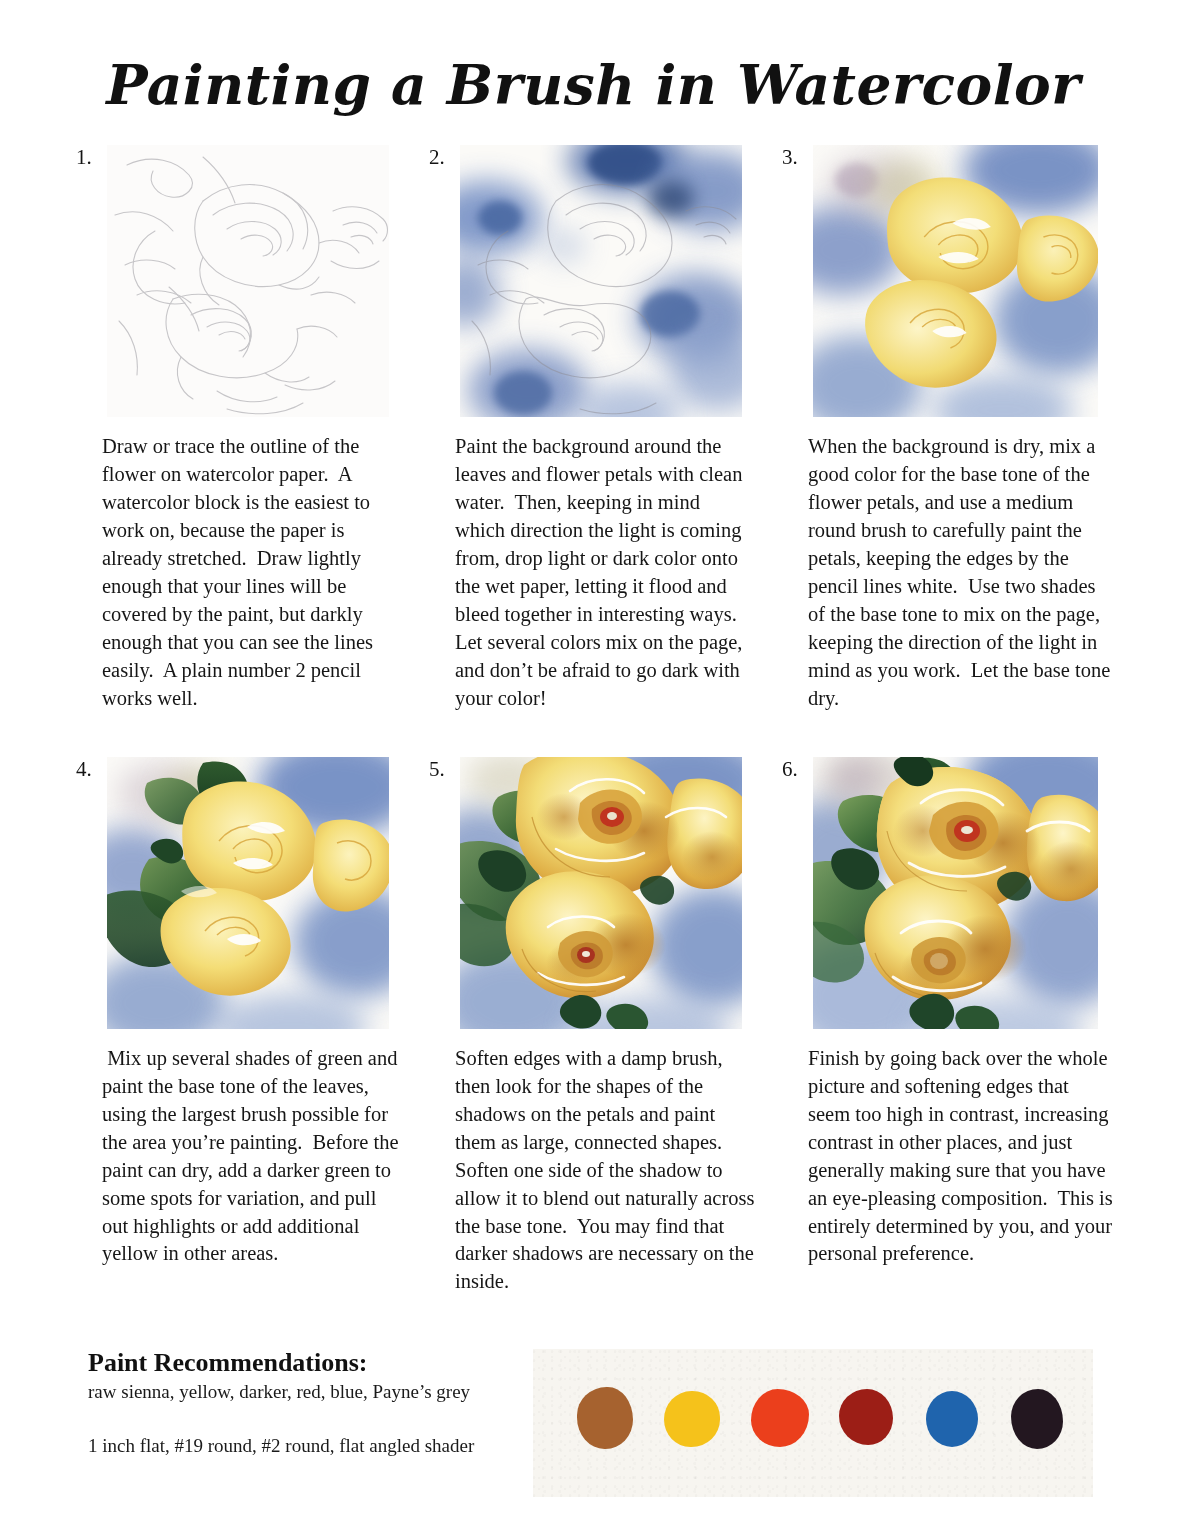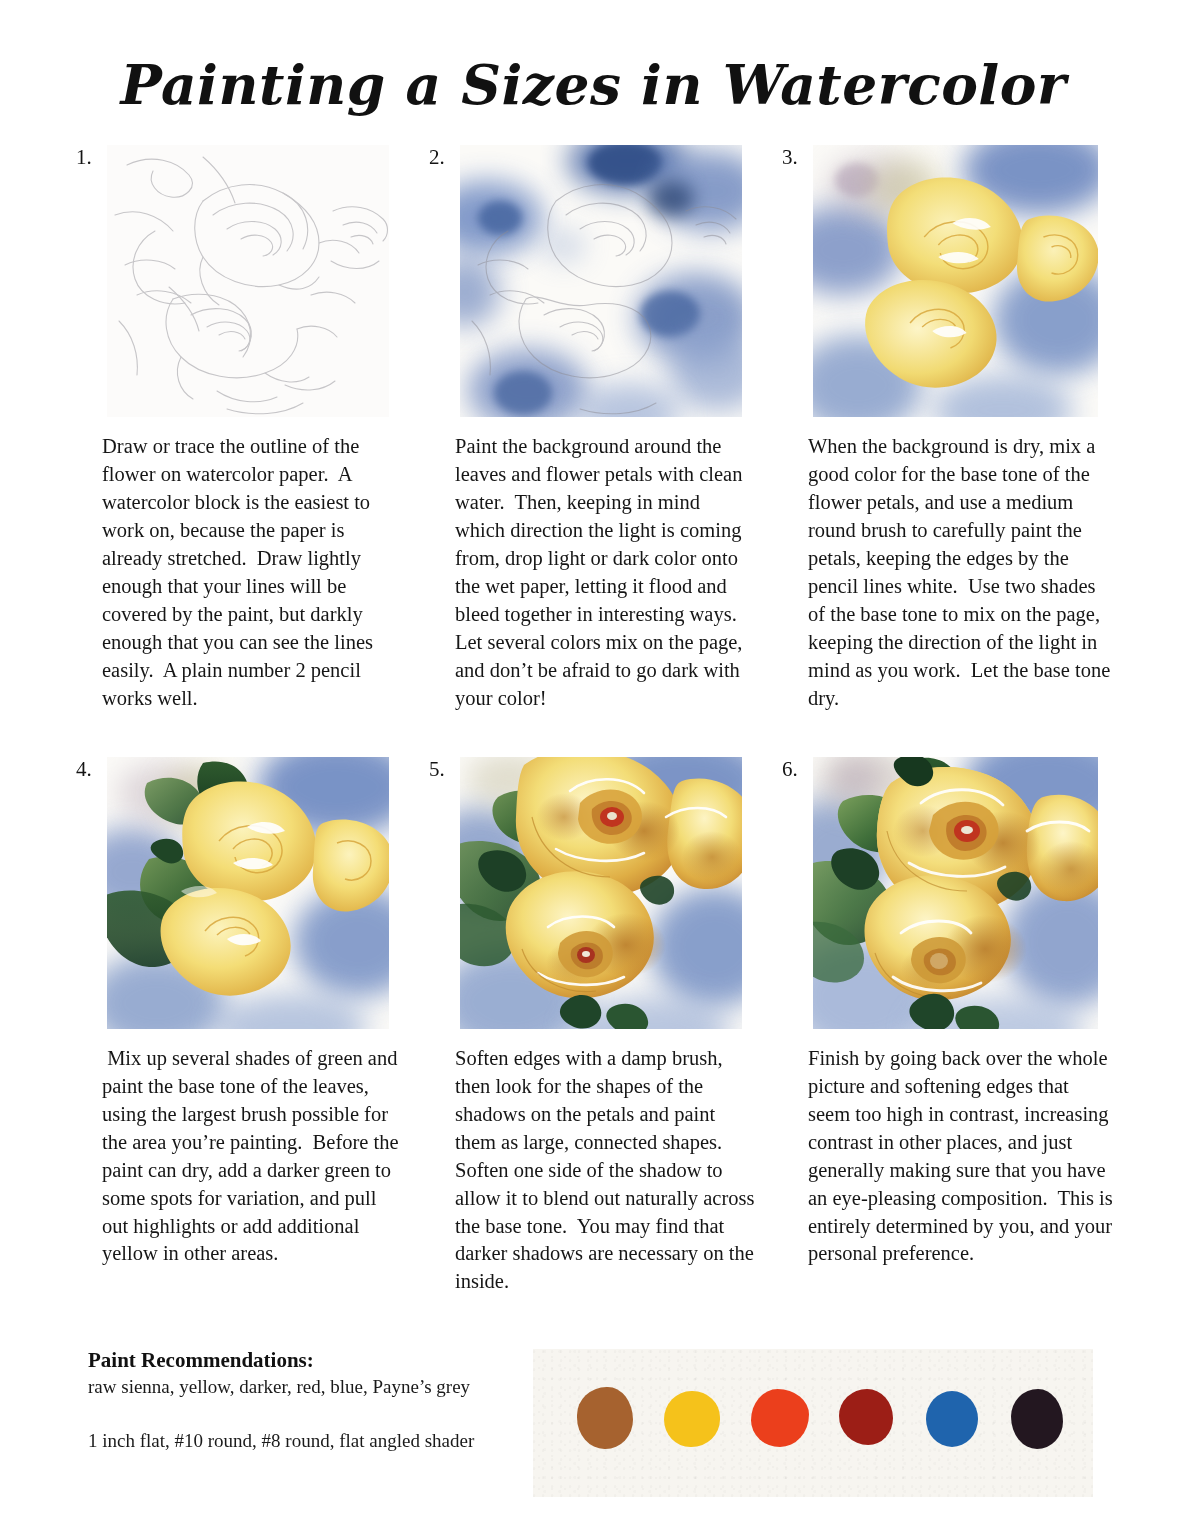--- a/index.html
+++ b/index.html
@@ -100,21 +100,21 @@
 
   
   .bottom {
     position: absolute;
     left: 88px;
     top: 1348px;
     width: 430px;
   }
   .bottom h3 {
     margin: 0;
-    font-size: 21px;
+    font-size: 26px;
     font-weight: bold;
     color: #111;
     font-family: "Liberation Serif", serif;
   }
   .bottom p {
     margin: 2px 0 0 0;
     font-size: 19px;
     color: #1a1a1a;
     line-height: 1.25;
   }
@@ -140,21 +140,21 @@
     top: 38px;
     width: 56px;
     height: 62px;
     border-radius: 48% 52% 46% 54% / 50% 48% 52% 50%;
     filter: blur(0.4px);
   }
 </style>
 </head>
 <body>
 
-<div class="page-title">Painting a Sizes in Watercolor</div>
+<div class="page-title">Painting a Brush in Watercolor</div>
 
 <div class="steps">
 
   <div class="step-row row1">
 
     <div class="step">
       <div class="step-num">1.</div>
       <div class="step-figure">
         <div class="art">
           <div class="paper" style="background:#fcfbfa;"></div>
@@ -535,21 +535,21 @@
     </div>
   </div>
 </div>
 
 <div class="bottom">
   <div class="group1">
     <h3>Paint Recommendations:</h3>
     <p>raw sienna, yellow, darker, red, blue, Payne’s grey</p>
   </div>
   <div class="group2">
-    <p>1 inch flat, #10 round, #8 round, flat angled shader</p>
+    <p>1 inch flat, #19 round, #2 round, flat angled shader</p>
   </div>
 </div>
 
 <div class="swatch-strip">
   <div class="swatch" id="sw0" style="left: 44px; border-radius: 54% 46% 50% 50% / 46% 54% 48% 52%; background: rgb(166, 98, 47);"></div>
   <div class="swatch" id="sw1" style="left: 131px; top: 42px; height: 56px; border-radius: 50% 50% 52% 48% / 52% 48% 50% 50%; background: rgb(245, 194, 27);"></div>
   <div class="swatch" id="sw2" style="left: 218px; top: 40px; width: 58px; height: 58px; border-radius: 46% 54% 50% 50% / 54% 44% 56% 46%; background: rgb(235, 63, 28);"></div>
   <div class="swatch" id="sw3" style="left: 306px; top: 40px; width: 54px; height: 56px; border-radius: 52% 48% 46% 54% / 48% 52%; background: rgb(156, 30, 22);"></div>
   <div class="swatch" id="sw4" style="left: 393px; top: 42px; width: 52px; height: 56px; border-radius: 50%; background: rgb(31, 100, 173);"></div>
   <div class="swatch" id="sw5" style="left: 478px; top: 40px; width: 52px; height: 60px; border-radius: 52% 48% 50% 50% / 46% 54%; background: rgb(35, 23, 32);"></div>

